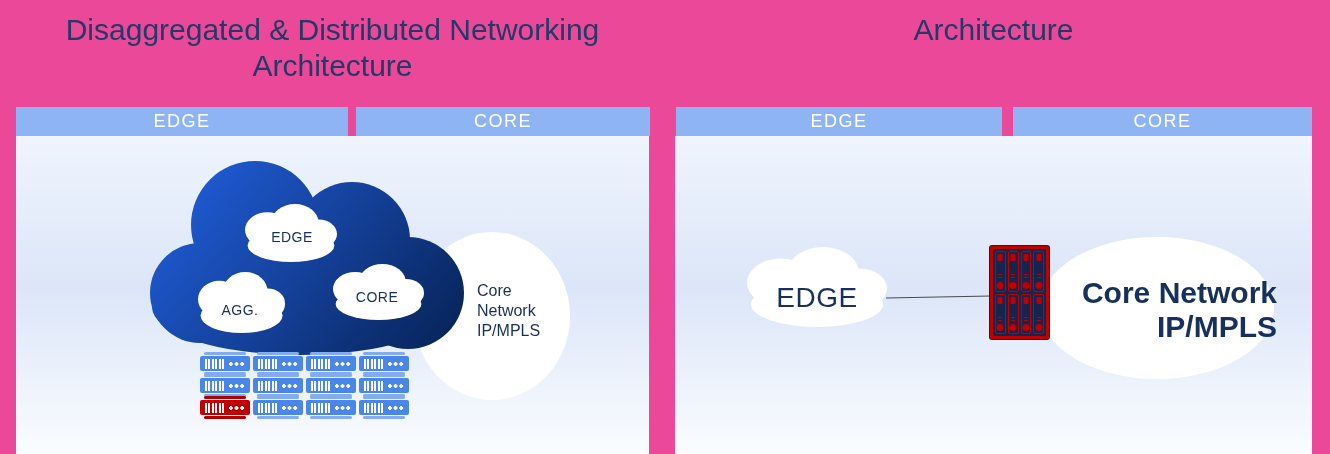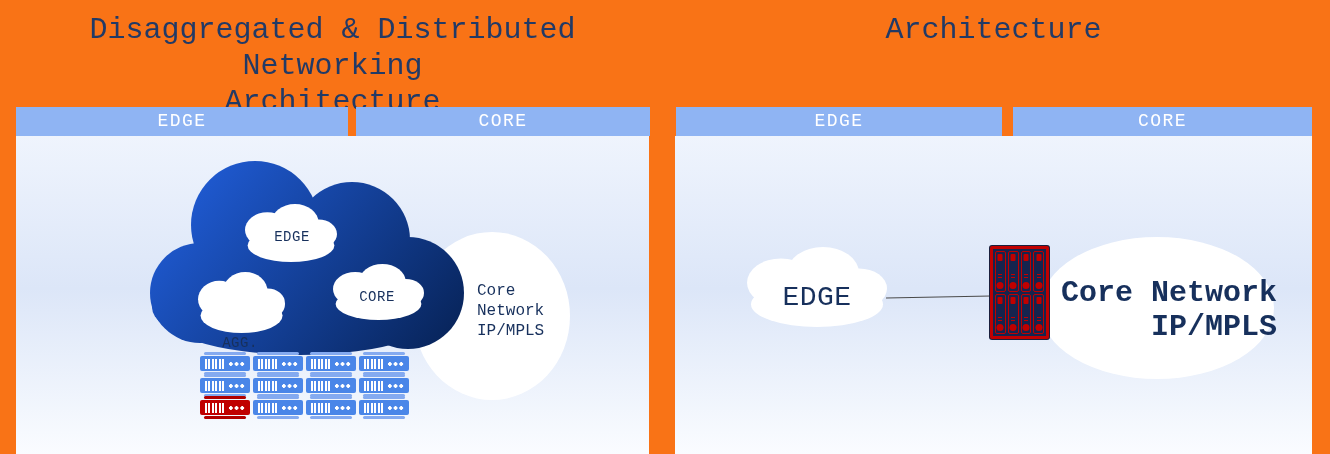--- a/index.html
+++ b/index.html
@@ -1,17 +1,17 @@
 <!DOCTYPE html>
 <html style="--title_text: #223a66; --diagram_text: #17305c; --bar_bg: #8fb4f3; --bar_text: #ffffff; --panel_grad_top: #eff4fd; --panel_grad_mid: #dce6f8; --panel_grad_bottom: #fafcff; --cloud_grad_start: #1f5ad2; --cloud_grad_end: #08255c; --server_body: #4a86e8; --server_bar: #84aaf0; --server_red: #c00000; --server_red_bar: #b00000; --chassis_red: #c00000; --chassis_navy: #16244e; --connector_line: #4a4a4a;"><head>
 <meta charset="utf-8">
 <style>
   html,body{margin:0;padding:0;background:#fff;}
-  .stage{position:relative;width:1330px;height:454px;background:#f97316;overflow:hidden;
-         font-family:Liberation Mono, monospace;}
+  .stage{position:relative;width:1330px;height:454px;background:#ec4899;overflow:hidden;
+         font-family:Liberation Sans, sans-serif;}
 
   
   .panel-bg{position:absolute;top:136px;height:318px;
             background:linear-gradient(180deg,var(--panel_grad_top) 0%,var(--panel_grad_mid) 48%,var(--panel_grad_bottom) 100%);}
   .panel-bg.left{left:16px;width:633px;}
   .panel-bg.right{left:675px;width:637px;}
 
   
   .title{position:absolute;top:12px;text-align:center;color:var(--title_text);
          font-size:30px;line-height:36px;font-weight:400;letter-spacing:0;}
@@ -26,21 +26,21 @@
   .bar.r-edge{left:676px;width:326px;}
   .bar.r-core{left:1013px;width:299px;}
 
   
   svg.overlay{position:absolute;left:0;top:0;width:1330px;height:454px;}
 
   
   .lbl{position:absolute;color:var(--diagram_text);}
   .lbl.small-cloud{width:90px;text-align:center;font-size:14px;letter-spacing:0.5px;}
   .lbl.edge-sm{left:247px;top:229px;}
-  .lbl.agg-sm{left:195px;top:302px;margin-top:33px;}
+  .lbl.agg-sm{left:195px;top:302px;}
   .lbl.core-sm{left:332px;top:289px;}
   .lbl.ell-left{left:477px;top:281px;font-size:16px;line-height:20px;}
   .lbl.edge-big{left:762px;top:282px;width:110px;text-align:center;font-size:28px;letter-spacing:0.5px;}
   .lbl.ell-right{left:1037px;top:276px;width:240px;text-align:right;
                  font-size:30px;line-height:34px;font-weight:600;}
 
   
   .server-grid{position:absolute;left:200px;top:352px;width:212px;height:70px;}
   .srv{position:absolute;width:50px;}
   .srv i{display:block;}

